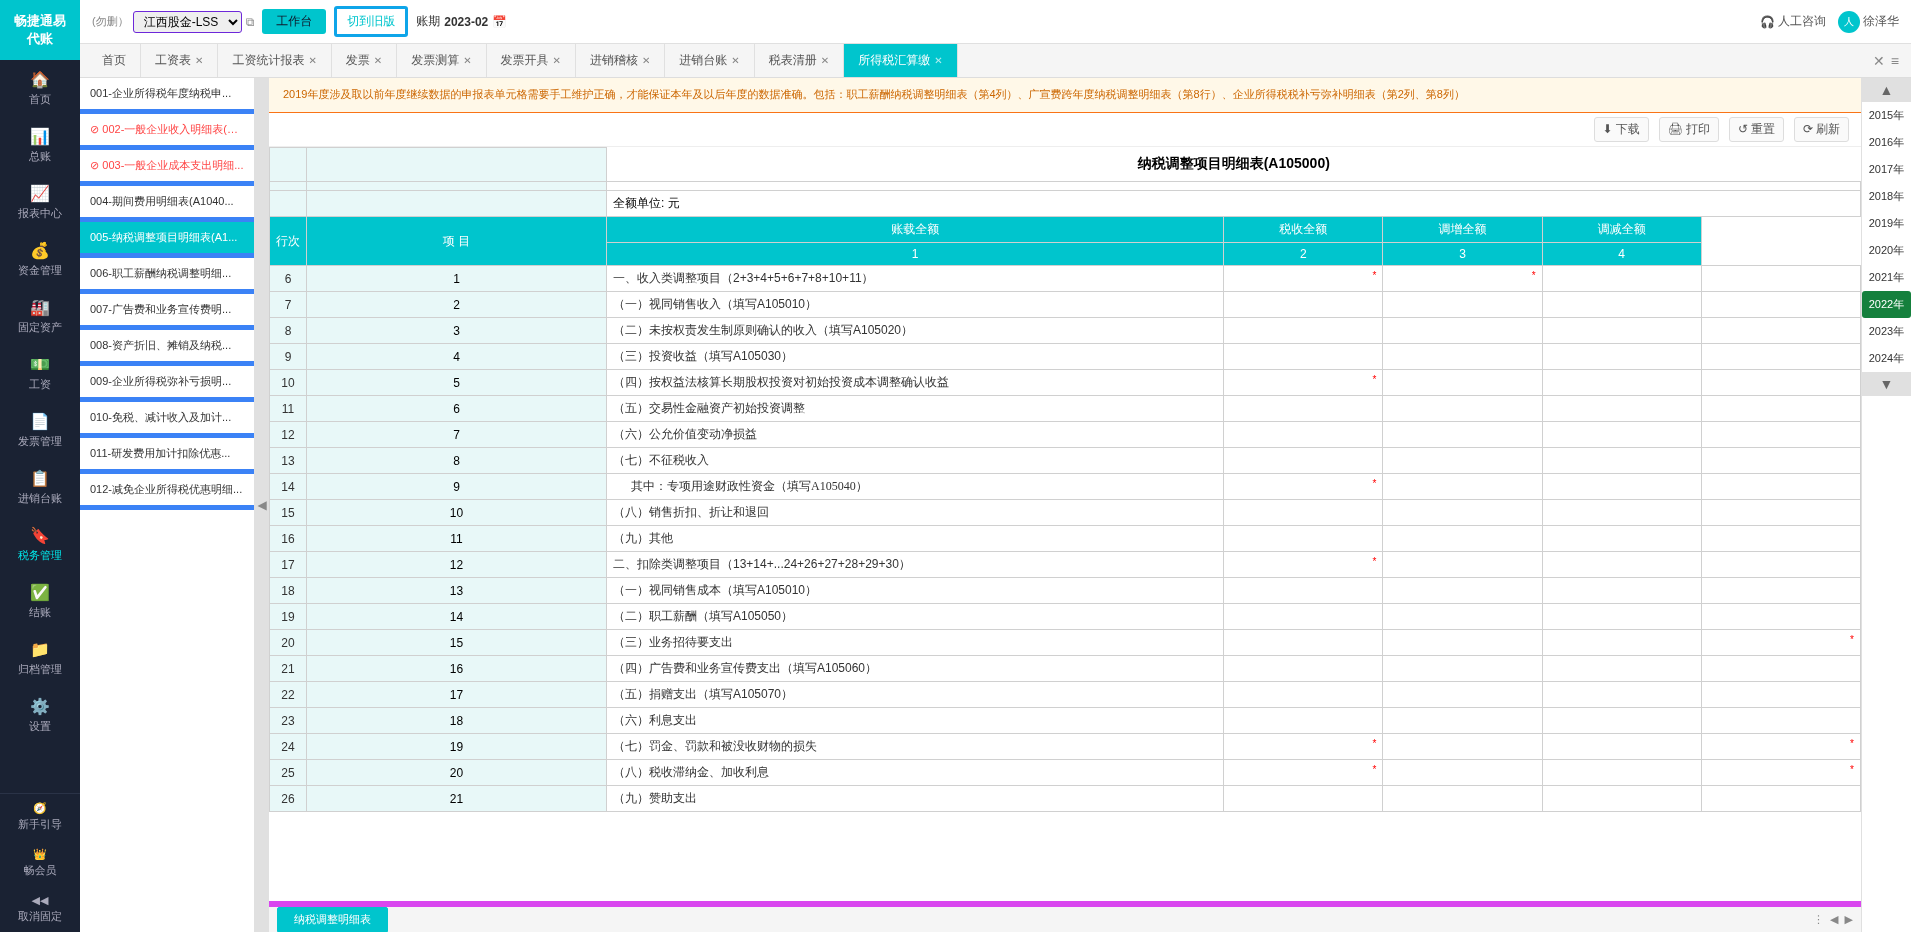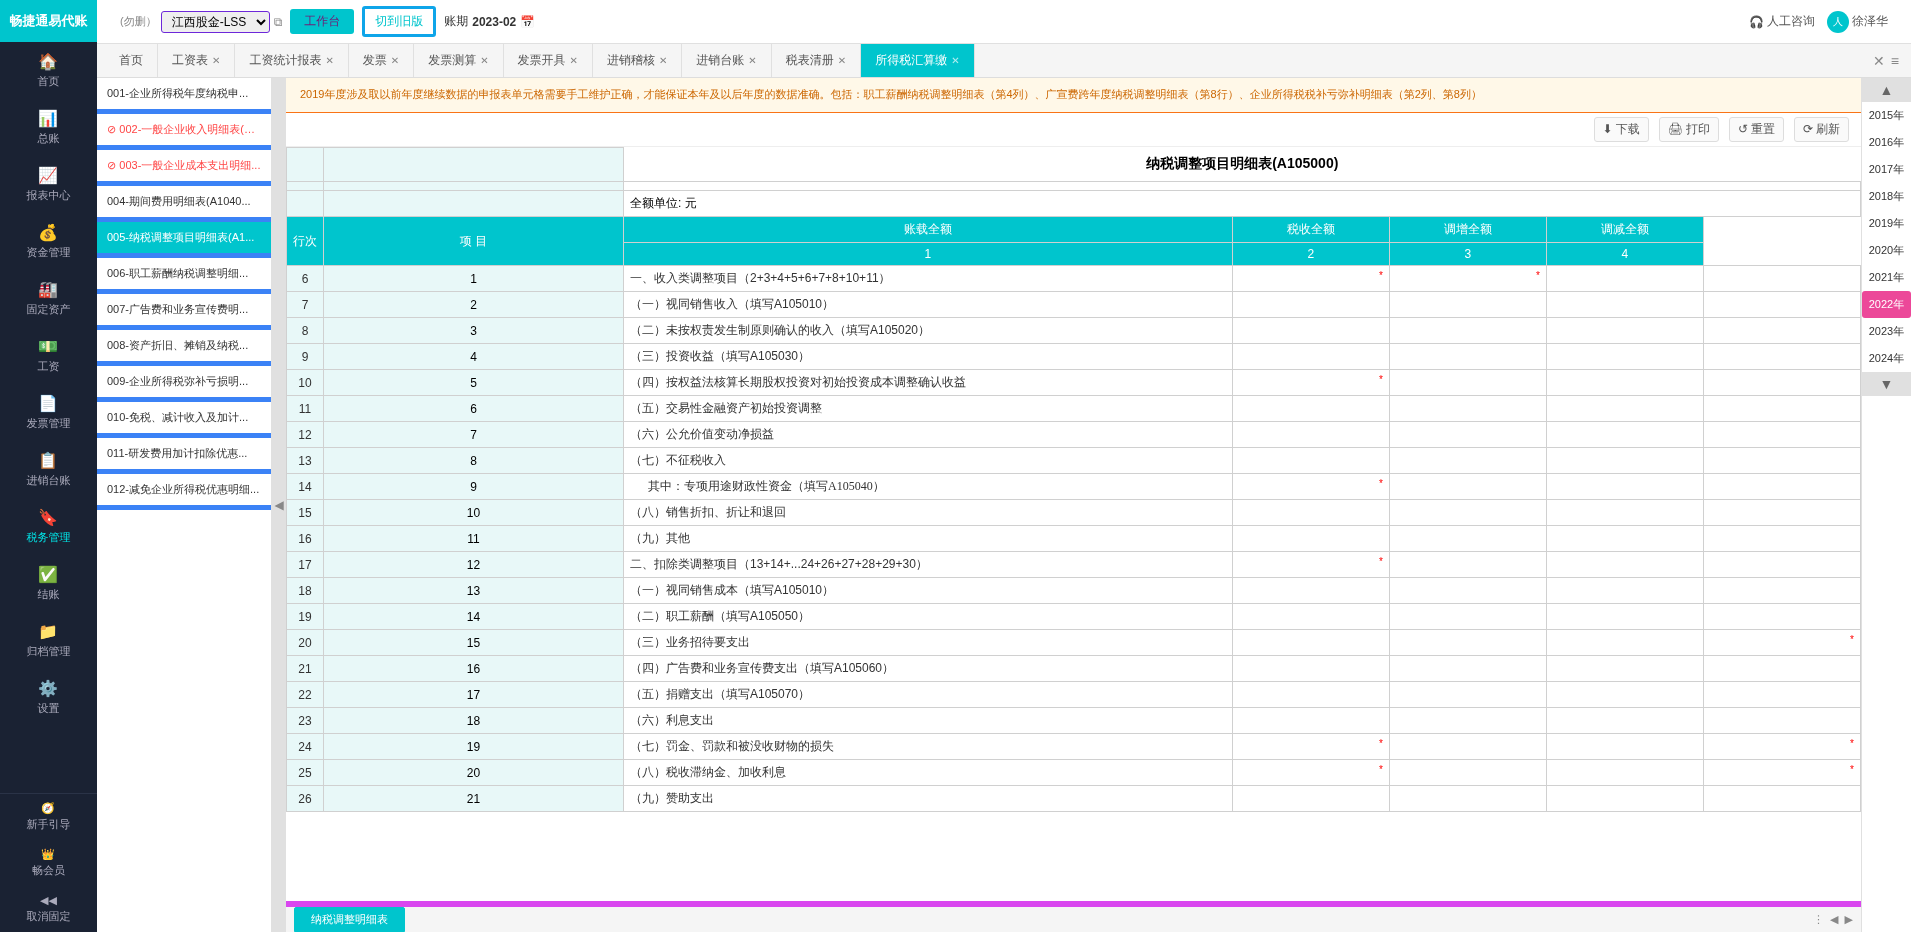--- a/index.html
+++ b/index.html
@@ -1,34 +1,34 @@
 <!DOCTYPE html>
 <html><head>
   <meta charset="utf-8">
   <style>
     * { box-sizing: border-box; margin: 0; padding: 0; }
     body { font-family: 'Microsoft YaHei', '微软雅黑', Arial, sans-serif; font-size: 12px; background: #f0f2f5; display: flex; height: 932px; overflow: hidden; }
 
     
-    .sidebar { width: 97px; background: #1a2233; color: #fff; display: flex; flex-direction: column; flex-shrink: 0; }
+    .sidebar { width: 80px; background: #1a2233; color: #fff; display: flex; flex-direction: column; flex-shrink: 0; }
     .sidebar-logo { background: #00c5cd; padding: 12px 8px; text-align: center; font-size: 13px; font-weight: bold; color: #fff; cursor: pointer; }
     .sidebar-item { display: flex; flex-direction: column; align-items: center; padding: 10px 4px; cursor: pointer; color: #aab; font-size: 11px; gap: 3px; }
     .sidebar-item.active { color: #00e5e8; }
     .sidebar-icon { font-size: 16px; }
     .sidebar-bottom { margin-top: auto; border-top: 1px solid #2a3347; }
     .sidebar-bottom-item { display: flex; flex-direction: column; align-items: center; padding: 8px 4px; cursor: pointer; color: #aab; font-size: 11px; gap: 2px; }
 
     
     .main { flex: 1; display: flex; flex-direction: column; overflow: hidden; }
 
     
-    .topbar { background: #fff; border-bottom: 1px solid #e0e0e0; padding: 6px 23px; display: flex; align-items: center; gap: 8px; min-height: 40px; flex-shrink: 0; }
+    .topbar { background: #fff; border-bottom: 1px solid #e0e0e0; padding: 6px 12px; display: flex; align-items: center; gap: 8px; min-height: 40px; flex-shrink: 0; }
     .topbar-company { display: flex; align-items: center; gap: 4px; font-size: 12px; color: #333; }
     .topbar-select { border: 1px solid #6d28d9; border-radius: 3px; padding: 2px 6px; font-size: 12px; }
-    .topbar-btn { background: #00c5cd; color: #701a75; border: none; border-radius: 3px; padding: 4px 14px; cursor: pointer; font-size: 12px; }
+    .topbar-btn { background: #00c5cd; color: #0f172a; border: none; border-radius: 3px; padding: 4px 14px; cursor: pointer; font-size: 12px; }
     .topbar-btn-outline { background: #fff; color: #333; border: 1px solid #ccc; border-radius: 3px; padding: 4px 10px; cursor: pointer; font-size: 12px; }
     .topbar-period { display: flex; align-items: center; gap: 4px; font-size: 12px; color: #333; }
     .topbar-right { margin-left: auto; display: flex; align-items: center; gap: 12px; font-size: 12px; color: #555; }
 
     
     .tabbar { background: #f5f5f5; border-bottom: 1px solid #ddd; display: flex; align-items: center; overflow-x: auto; flex-shrink: 0; padding: 0 8px; }
     .tab { padding: 8px 14px; font-size: 12px; color: #555; cursor: pointer; white-space: nowrap; border-right: 1px solid #e0e0e0; display: flex; align-items: center; gap: 4px; }
     .tab.active { background: #00c5cd; color: #fff; }
     .tab-close { font-size: 10px; opacity: 0.7; }
     .tabbar-end { margin-left: auto; display: flex; align-items: center; gap: 6px; padding: 0 4px; }
@@ -60,21 +60,21 @@
     .spreadsheet td.col-a { text-align: center; background: #e8f8f8; width: 40px; }
     .spreadsheet td.item-text { color: #333; }
     .spreadsheet td.data-cell { text-align: right; min-width: 90px; }
     .spreadsheet td.data-cell-mark { position: relative; }
     .spreadsheet td.data-cell-mark::after { content: '*'; color: #f00; font-size: 10px; vertical-align: super; }
 
     
     .right-panel { width: 50px; background: #fff; border-left: 1px solid #e0e0e0; display: flex; flex-direction: column; align-items: center; overflow: hidden; flex-shrink: 0; }
     .right-panel-arrow { background: #e0e0e0; width: 100%; text-align: center; padding: 4px 0; cursor: pointer; font-size: 14px; color: #666; }
     .right-panel-year { padding: 6px 4px; font-size: 11px; color: #333; cursor: pointer; text-align: center; width: 100%; }
-    .right-panel-year.active { background: #ec4899; color: #fff; border-radius: 3px; }
+    .right-panel-year.active { background: #15803d; color: #fff; border-radius: 3px; }
 
     
     .bottom-bar { background: #f5f5f5; border-top: 6px solid #d946ef; display: flex; align-items: center; padding: 0 8px; min-height: 28px; flex-shrink: 0; }
     .bottom-tab { padding: 4px 16px; background: #e0e0e0; border: 1px solid #ccc; font-size: 11px; cursor: pointer; border-radius: 2px 2px 0 0; }
     .bottom-tab.active { background: #00c5cd; color: #fff; border-color: #00c5cd; }
     .bottom-bar-right { margin-left: auto; display: flex; align-items: center; gap: 6px; font-size: 11px; color: #888; }
 
     
     .collapse-handle { width: 14px; background: #e0e0e0; cursor: pointer; display: flex; align-items: center; justify-content: center; color: #888; font-size: 12px; flex-shrink: 0; }
   </style>

